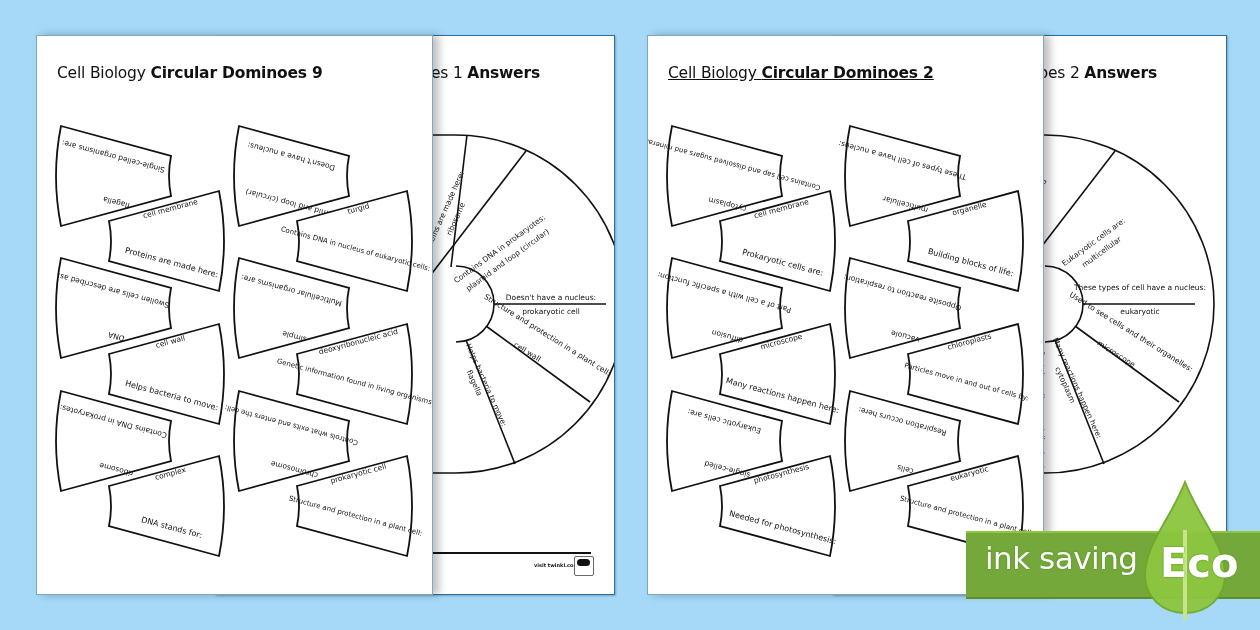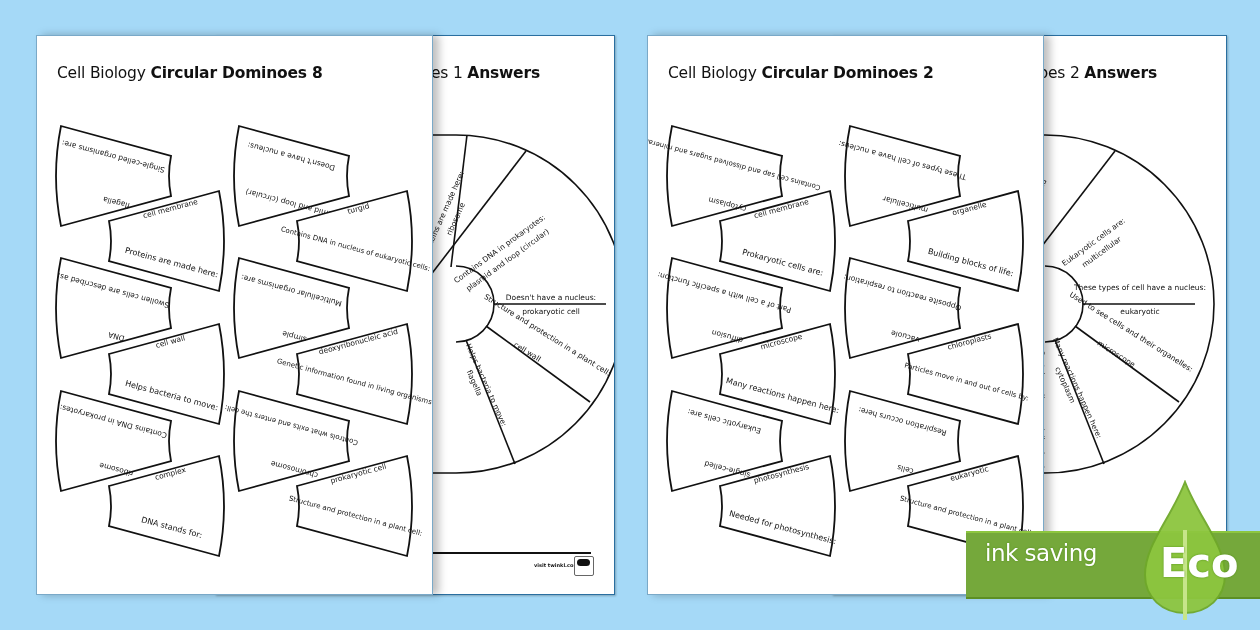--- a/index.html
+++ b/index.html
@@ -35,21 +35,21 @@
     
     .eco-banner {
       position: absolute; left: 966px; top: 531px; width: 294px; height: 64px;
       background: #75a83b;
       border-top: 2px solid #8dc63f;
       border-bottom: 2px solid #5c8f24;
     }
     .eco-text {
       position: absolute; left: 985px; top: 540px;
       font-family: "DejaVu Sans", sans-serif;
-      font-size: 23px; color: #ffffff;
+      font-size: 31px; color: #ffffff;
       letter-spacing: -0.5px;
       text-shadow: 0 0 2px #4f8a17;
     }
     .eco-leaf { position: absolute; left: 1140px; top: 480px; width: 90px; height: 140px; }
     .eco-label {
       position: absolute; left: 1160px; top: 540px;
       font-family: "DejaVu Sans", sans-serif;
       font-size: 40px; font-weight: bold; color: #ffffff;
       text-shadow: 0 0 2px #4f8a17;
     }
@@ -89,21 +89,21 @@
   </svg>
   <div class="footer-line" style="left:0; top:516px; width:375px;"></div>
   <div class="footer-text" style="left:318px; top:526px;">visit twinkl.com</div>
   <div class="logo-box" style="left:358px; top:520px;">
       <div class="blob"></div>
     </div>
 </div>
 
 <div class="sheet front" style="left:36px; top:35px; width:395px; height:558px;">
   <div class="sheet-title" style="left:20px; top:28px;">
-    <span>Cell Biology </span><b>Circular Dominoes 8</b>
+    <span>Cell Biology </span><b>Circular Dominoes 9</b>
   </div>
   <svg width="395" height="558" style="position:absolute;left:0;top:0">
     <defs>
       <path id="cardL" d="M 2 0 L 112 30 Q 108 50 112 70 L 2 100 Q -8 50 2 0 Z"></path>
       <path id="cardR" d="M 0 30 L 110 0 Q 120 50 110 100 L 0 70 Q 4 50 0 30 Z"></path>
     </defs>
 
     <g transform="translate(22,90)">
         <use href="#cardL" fill="#fff" stroke="#111" stroke-width="1.8"></use>
       <text font-size="7.5" transform="translate(55,28) rotate(195)" text-anchor="middle">Single-celled organisms are:</text>
@@ -194,21 +194,21 @@
       <text font-size="7.5" transform="translate(85,30) rotate(32)" text-anchor="middle">Used to see cells and their organelles:</text>
       <text font-size="7.5" transform="translate(70,52) rotate(32)" text-anchor="middle">microscope</text>
       <text font-size="7.5" transform="translate(30,85) rotate(66)" text-anchor="middle">Many reactions happen here:</text>
       <text font-size="7.5" transform="translate(18,82) rotate(66)" text-anchor="middle">cytoplasm</text>
       <text font-size="7.5" transform="translate(-6,105) rotate(90)" text-anchor="middle">Contains cell sap and dissolved</text>
     </g>
   </svg>
 </div>
 
 <div class="sheet front" style="left:647px; top:35px; width:395px; height:558px;">
-  <div class="sheet-title" style="left:20px; top:28px;">
+  <div class="sheet-title" style="left:20px; top:28px;text-decoration:underline;">
     <span>Cell Biology </span><b>Circular Dominoes 2</b>
   </div>
   <svg width="395" height="558" style="position:absolute;left:0;top:0">
     <defs>
       <path id="cardL2" d="M 2 0 L 112 30 Q 108 50 112 70 L 2 100 Q -8 50 2 0 Z"></path>
       <path id="cardR2" d="M 0 30 L 110 0 Q 120 50 110 100 L 0 70 Q 4 50 0 30 Z"></path>
     </defs>
     <g transform="translate(22,90)">
         <use href="#cardL2" fill="#fff" stroke="#111" stroke-width="1.8"></use>
       <text font-size="7" transform="translate(55,34) rotate(195)" text-anchor="middle">Contains cell sap and dissolved sugars and mineral ions:</text>

